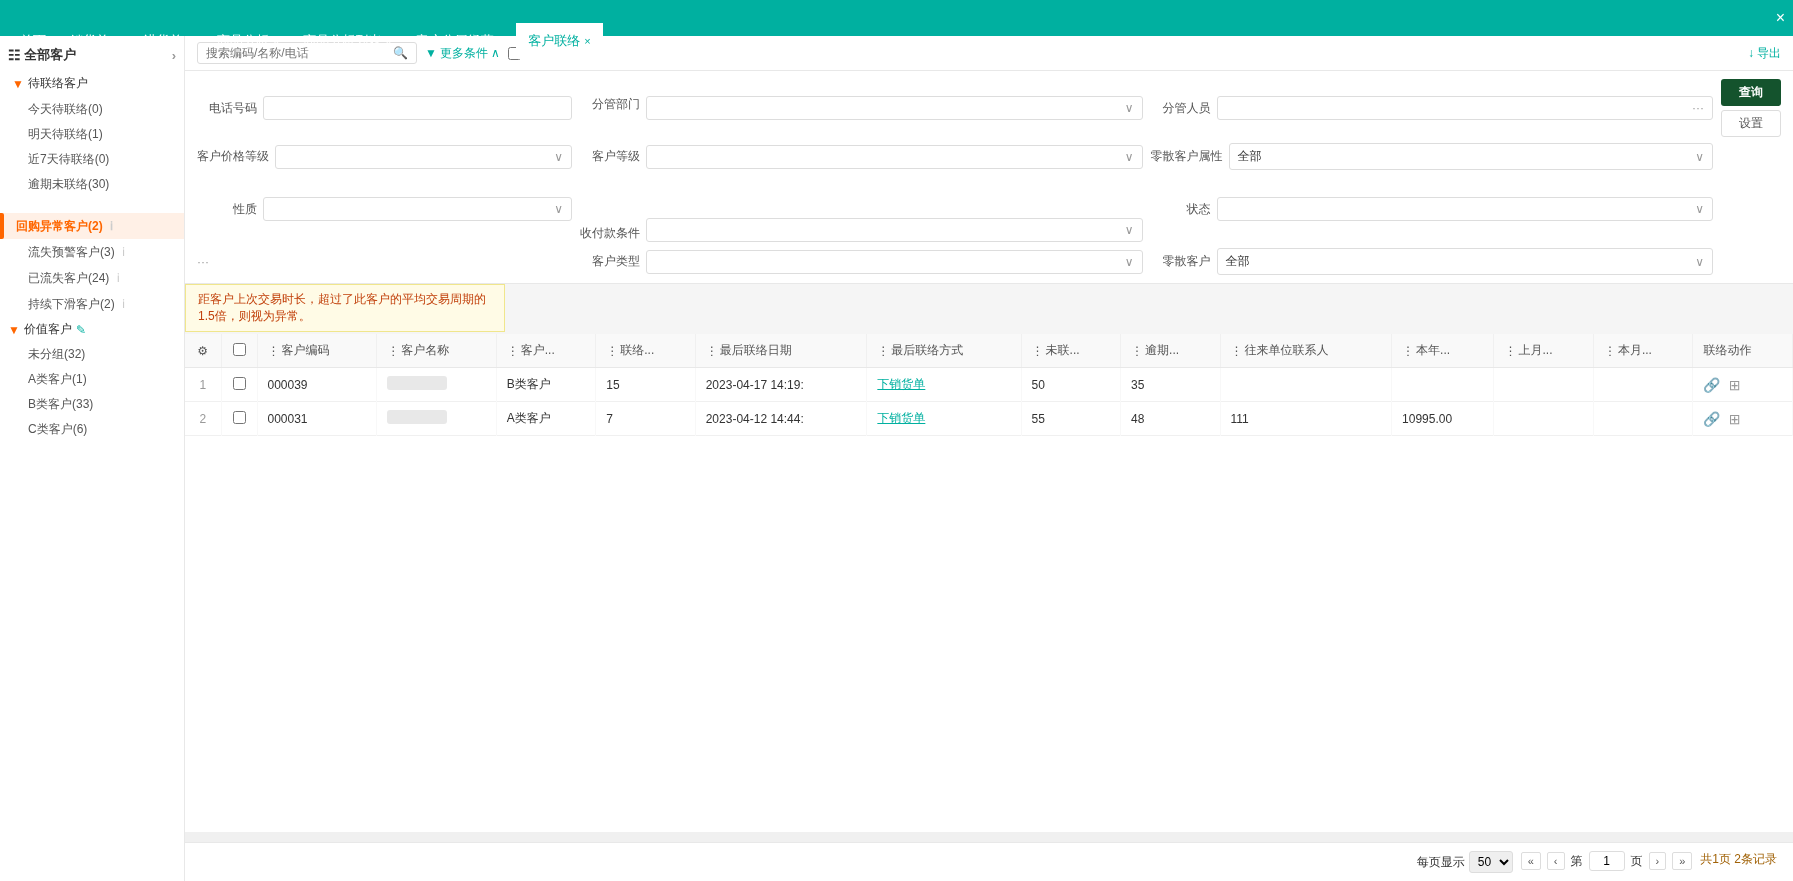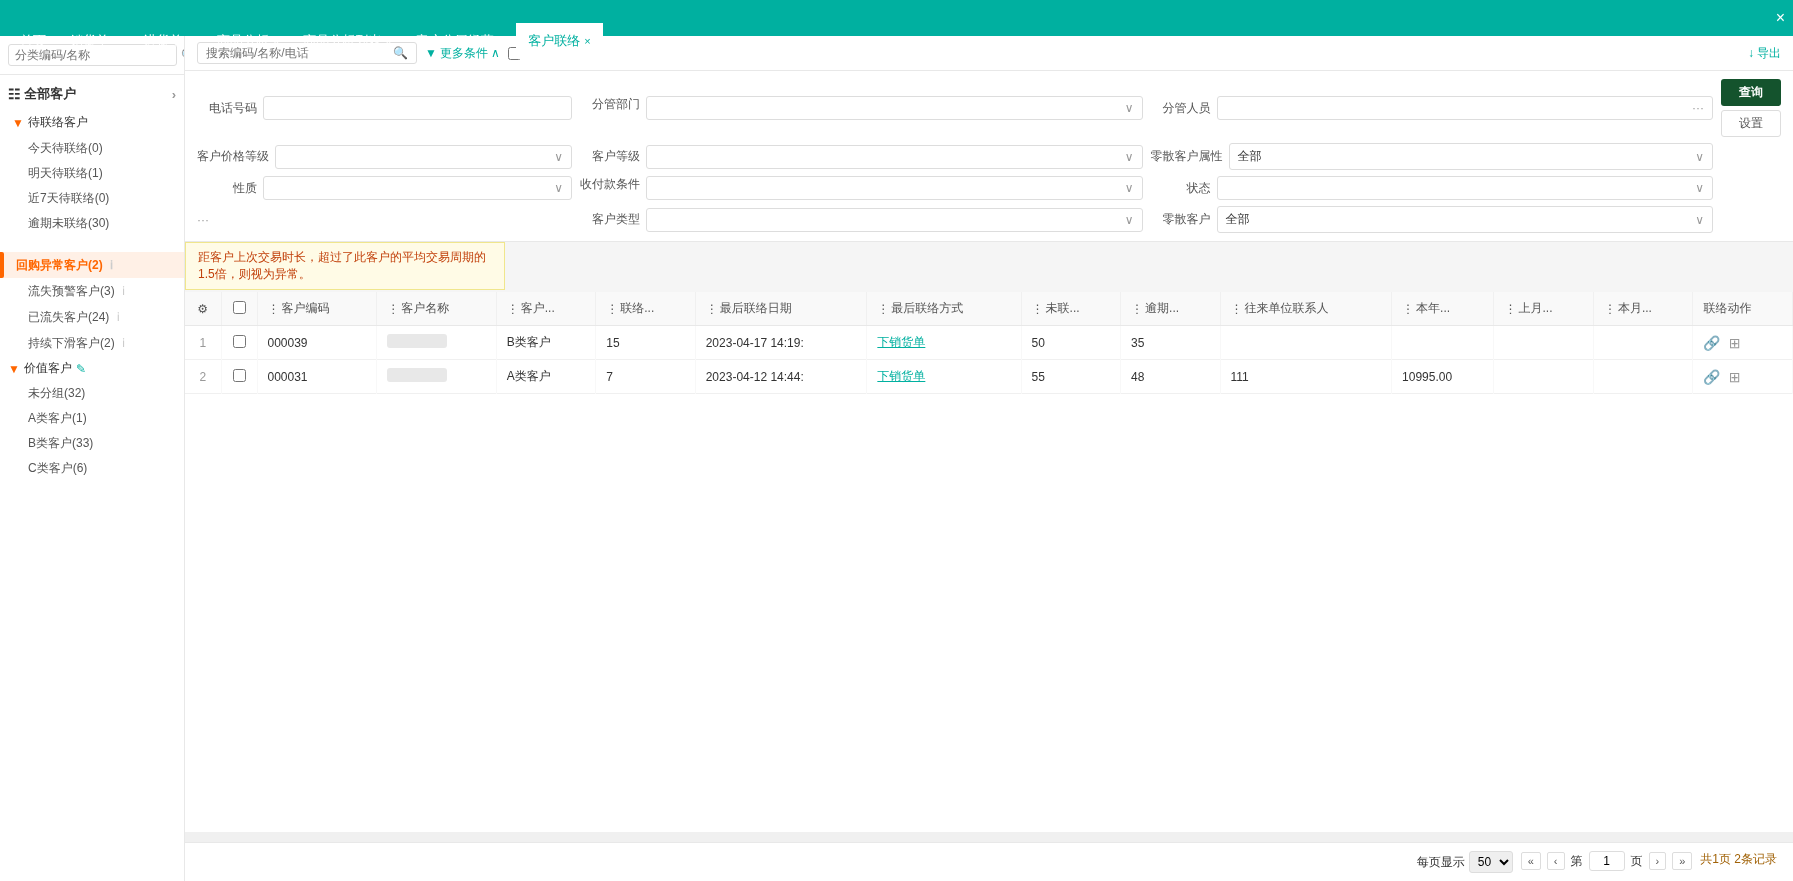--- a/index.html
+++ b/index.html
@@ -419,24 +419,20 @@
   <div class="nav-item active">
     <span>客户联络</span>
     <span class="nav-close">×</span>
   </div>
   <span class="window-close">×</span>
 </div>
 
 <div class="main-layout">
 
   <div class="left-sidebar">
-    <div class="sidebar-search">
-      <input type="text" placeholder="分类编码/名称" style="">
-      <span class="search-btn">🔍</span>
-    </div>
     <div class="sidebar-tree">
 
       <div class="tree-header">
         <span style="font-size:14px;">☷</span>&nbsp;
         <span>全部客户</span>
         <span class="collapse-btn">›</span>
       </div>
 
       <div class="tree-section-title">
         <span class="arrow">▼</span>
@@ -570,21 +566,21 @@
       </div>
 
       <div class="filter-row">
         <div style="flex:1;display:flex;align-items:center;">
           <span class="filter-label">性质</span>
           <div class="filter-select" style="flex:1;">
             <span></span>
             <span class="arrow">∨</span>
           </div>
         </div>
-        <div style="flex:1.5;display:flex;align-items:flex-start;">
+        <div style="flex:1.5;display:flex;align-items:flex-end;margin-top:42px;">
           <span class="filter-label">收付款条件</span>
           <div class="filter-select" style="flex:1;">
             <span></span>
             <span class="arrow">∨</span>
           </div>
         </div>
         <div style="flex:1.5;display:flex;align-items:center;">
           <span class="filter-label">状态</span>
           <div class="filter-select" style="flex:1;">
             <span></span>

